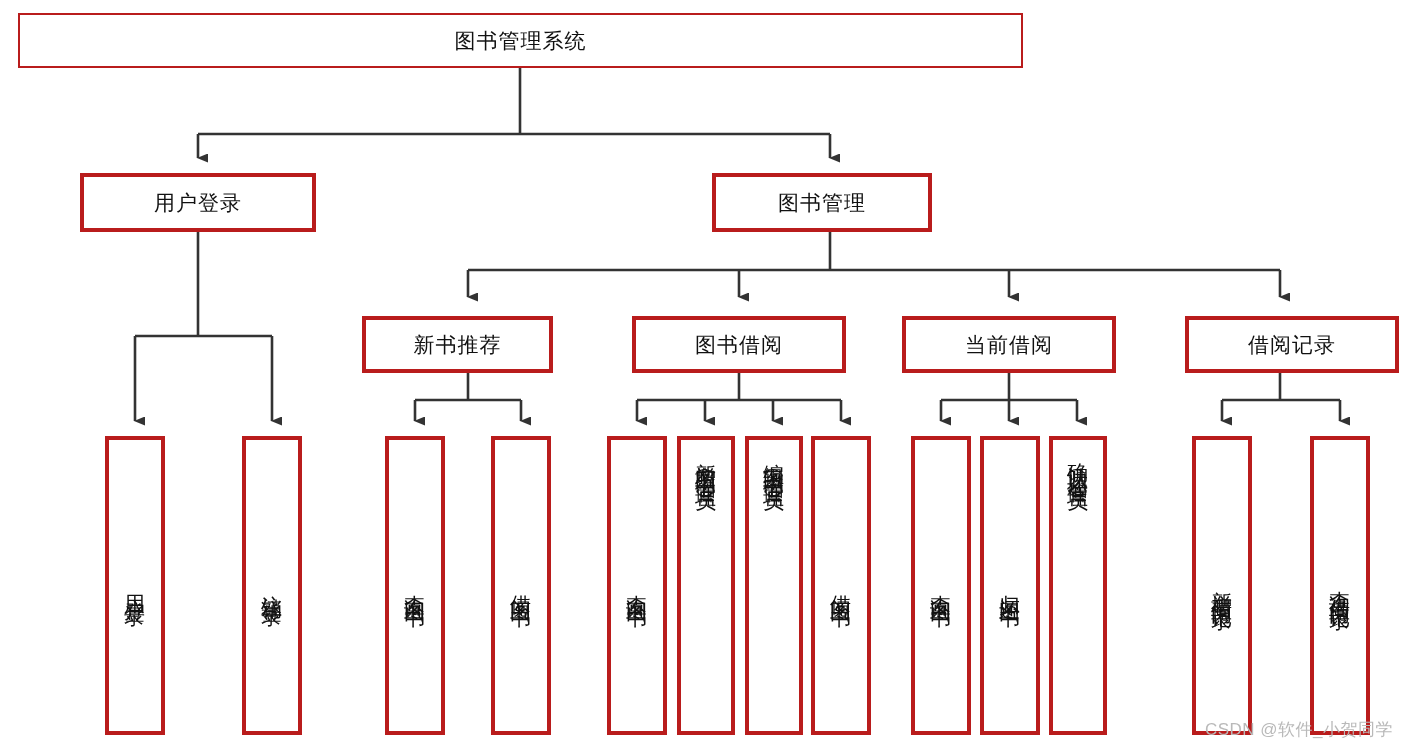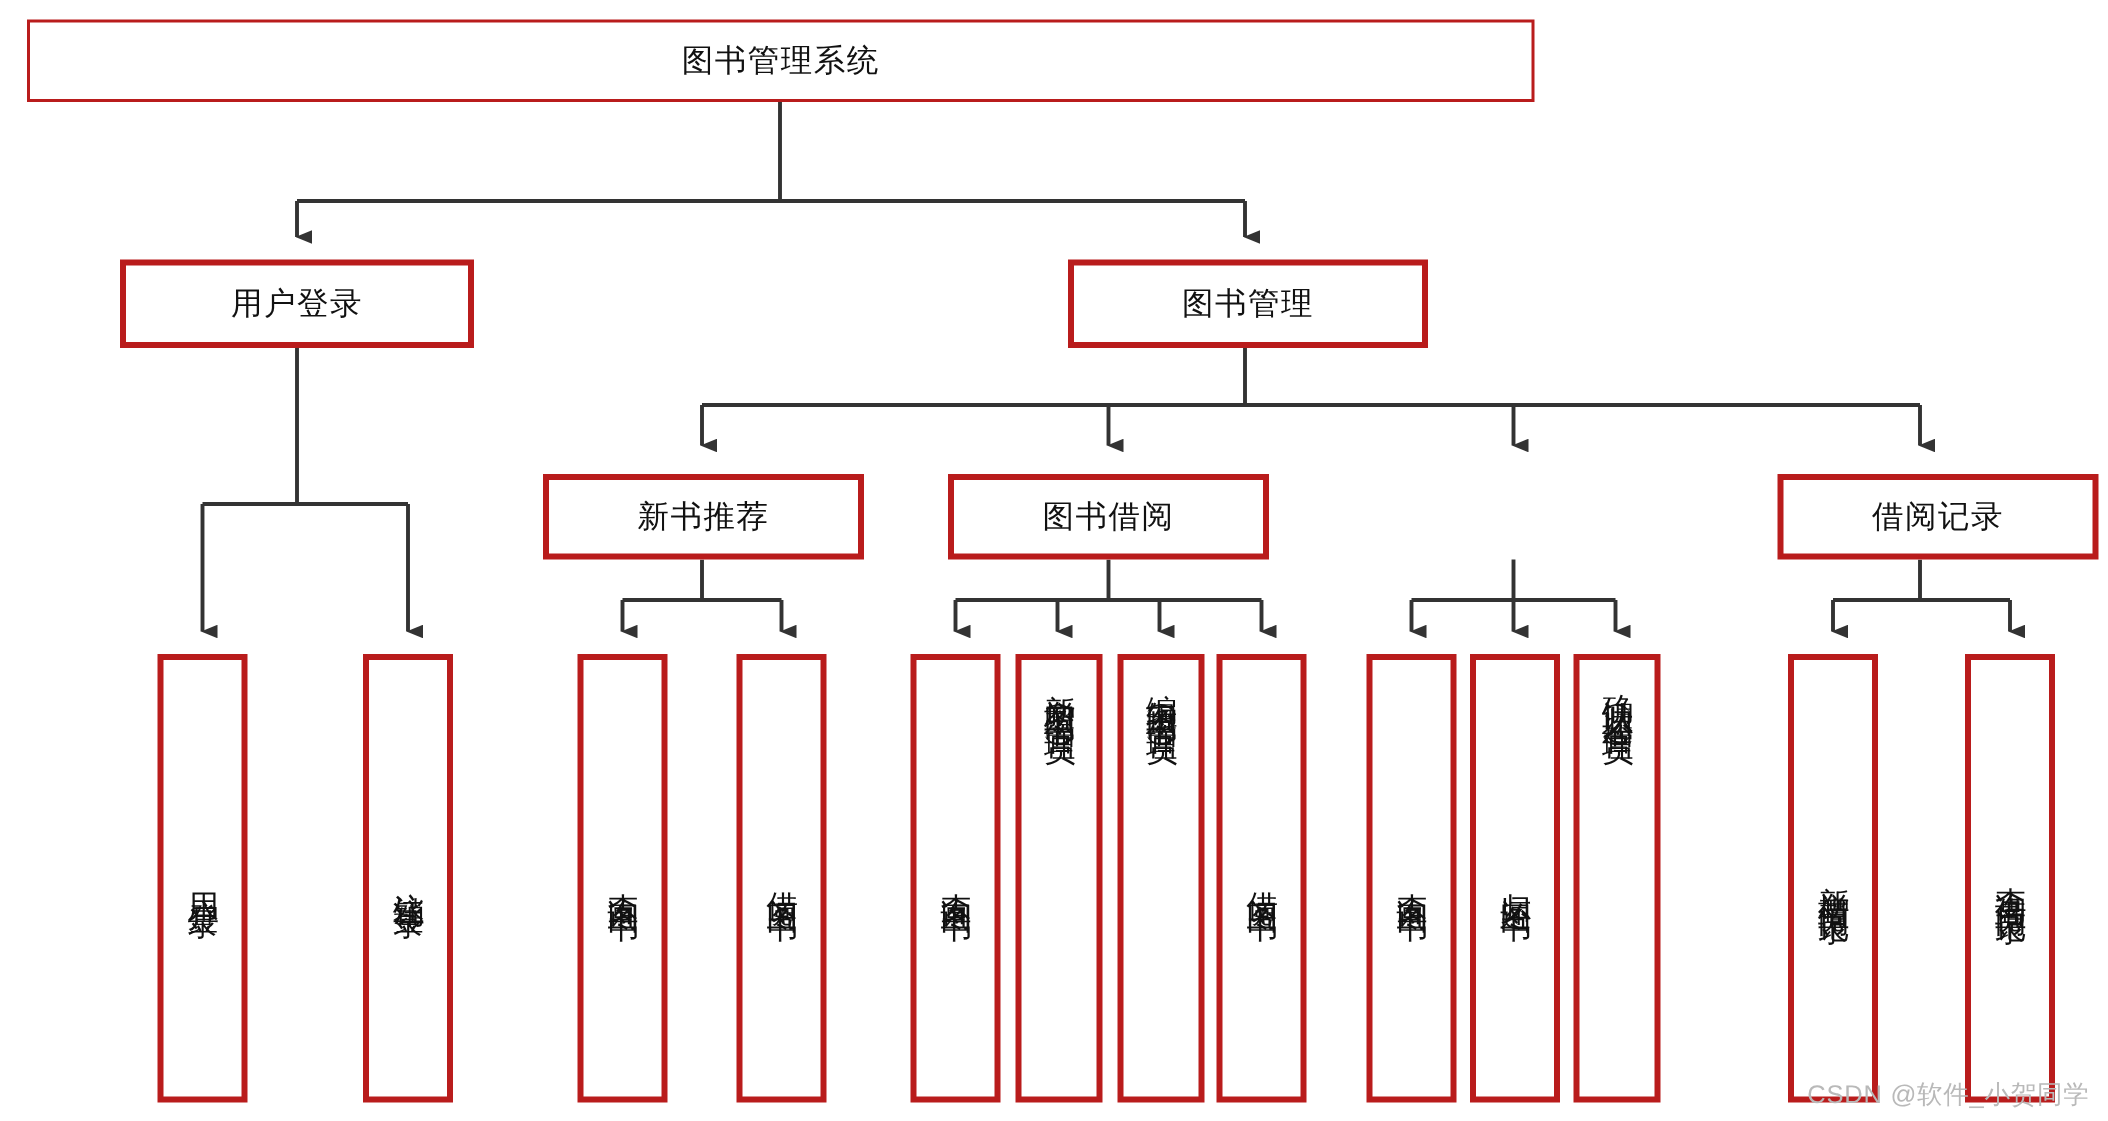--- a/index.html
+++ b/index.html
@@ -128,30 +128,33 @@
     </g>
   </svg>
 
   <div class="node-box root-box" style="left:18px; top:13px; width:1005px; height:55px;">
     <span class="node-label-h">图书管理系统</span>
   </div>
 
   <div class="node-box" style="left:80px; top:173px; width:236px; height:59px;">
     <span class="node-label-h">用户登录</span>
   </div>
-  <div class="node-box" style="left:712px; top:173px; width:240px; height:59px;">
+  <div class="node-box" style="left:712px; top:173px; width:220px; height:59px;">
     <span class="node-label-h">图书管理</span>
   </div>
 
-  <div class="node-box" style="left:362px; top:316px; width:214px; height:57px;text-align:center;">
+  <div class="node-box" style="left:362px; top:316px; width:191px; height:57px;text-align:center;">
     <span class="node-label-h">新书推荐</span>
   </div>
   <div class="node-box" style="left:632px; top:316px; width:214px; height:57px;">
     <span class="node-label-h">图书借阅</span>
   </div>
+  <div class="node-box" style="left:902px; top:316px; width:214px; height:57px;">
+    <span class="node-label-h">当前借阅</span>
+  </div>
   <div class="node-box" style="left:1173px; top:316px; width:214px; height:57px;margin-left:12px;">
     <span class="node-label-h">借阅记录</span>
   </div>
 
   <div class="node-box leaf-box centered" style="left:105px; top:436px; width:60px; height:299px;">
     <span class="node-label-v">用户登录</span>
   </div>
   <div class="node-box leaf-box centered" style="left:242px; top:436px; width:60px; height:299px;">
     <span class="node-label-v">注销登录</span>
   </div>

